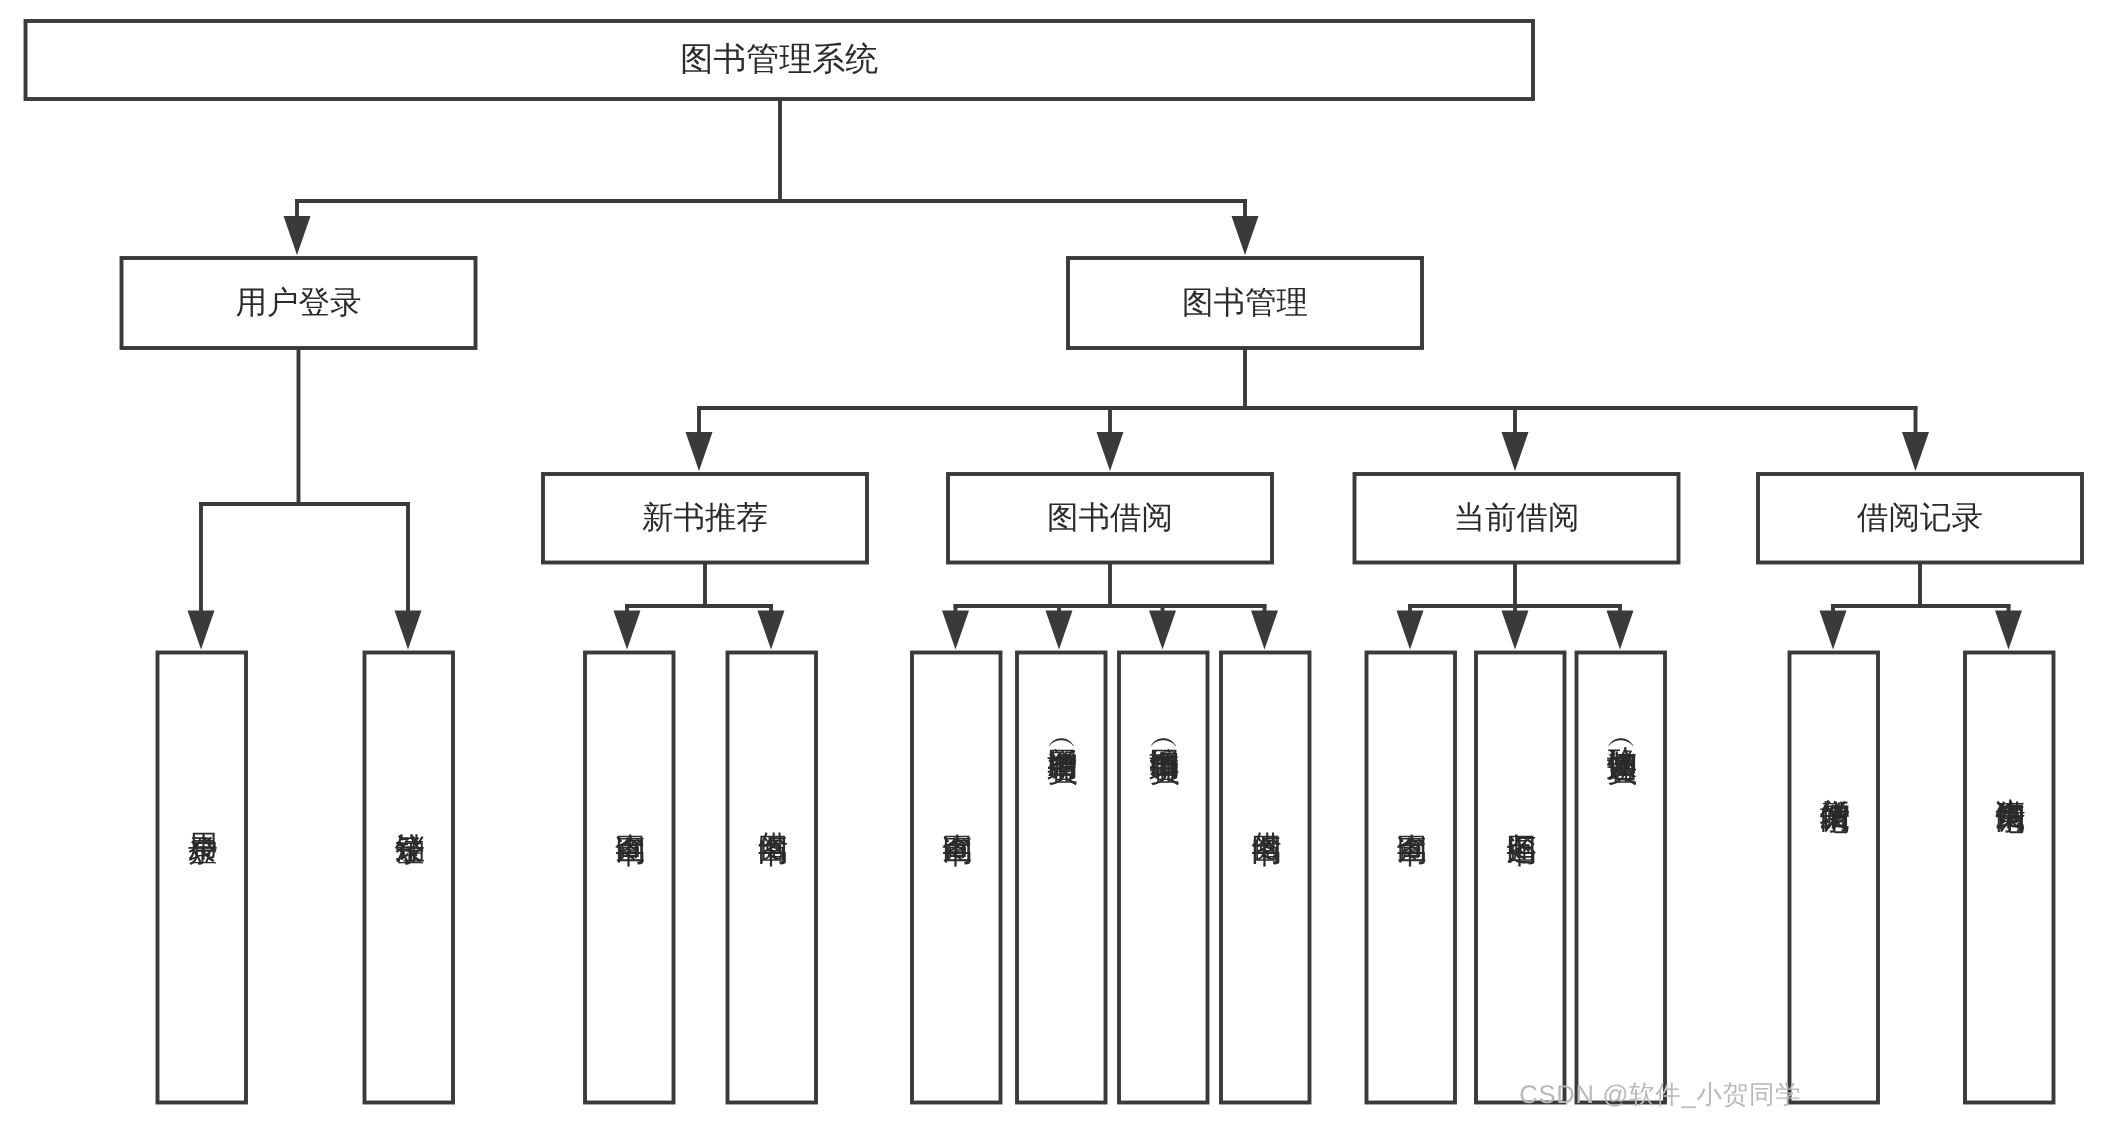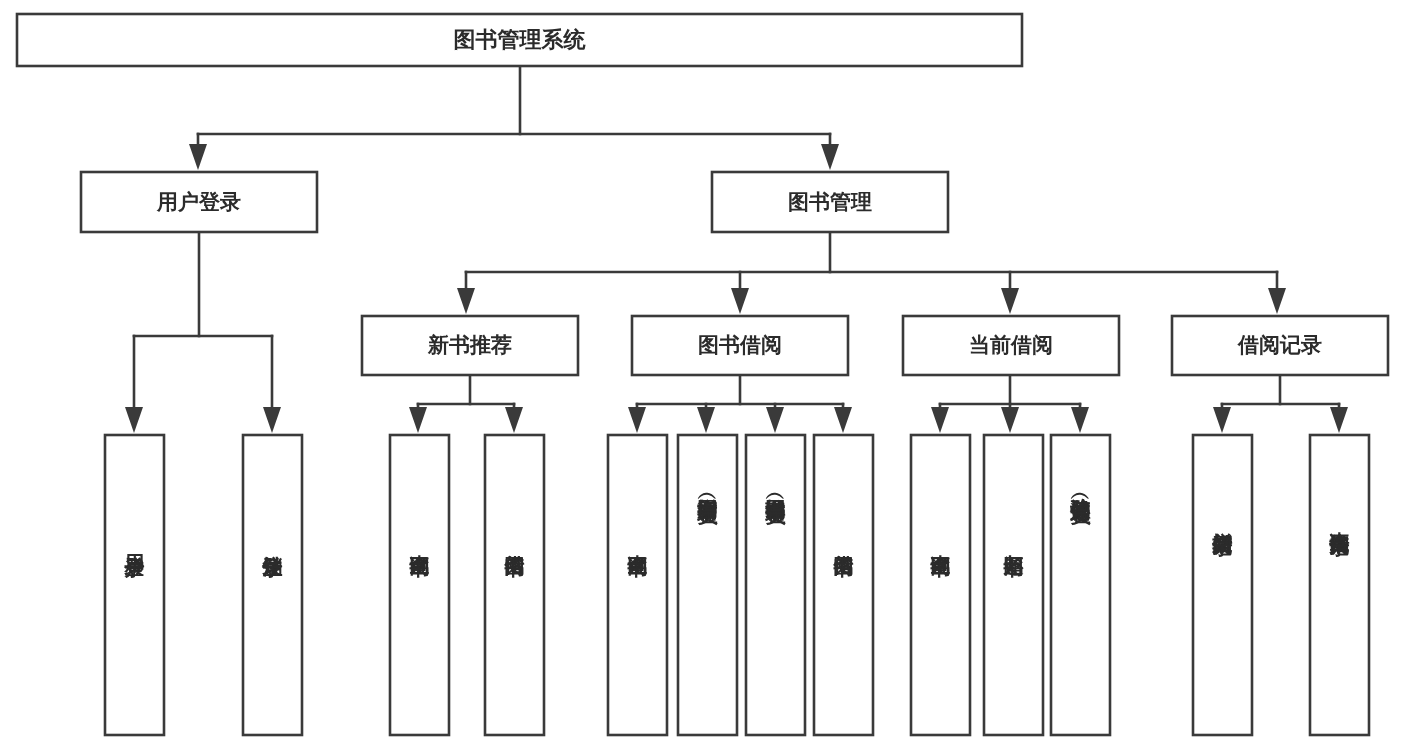--- a/index.html
+++ b/index.html
@@ -13,21 +13,20 @@
     height: 747px;
     font-family: "Liberation Sans", "DejaVu Sans", sans-serif;
     overflow: hidden;
     position: relative;
   }
   #diagram-root {
     position: relative;
     width: 1211px;
     height: 747px;
     background: #ffffff;
-    font-weight: bold;
   }
   svg.diagram-canvas {
     position: absolute;
     left: 0;
     top: 0;
     width: 1405px;
     height: 747px;
     display: block;
   }
   .node-box {
@@ -228,14 +227,15 @@
         <div class="leaf-label">确认归还（管理员）</div>
       </div>
       <div class="leaf-label-wrap" style="left: 1193px; top: 435px; width: 59px; height: 300px; padding-top: 81px;">
         <div class="leaf-label">新增借阅记录</div>
       </div>
       <div class="leaf-label-wrap" style="left: 1310px; top: 435px; width: 59px; height: 300px; padding-top: 81px;">
         <div class="leaf-label">查询借阅记录</div>
       </div>
     </div>
 
+  <div class="watermark">CSDN @软件_小贺同学</div>
 
 </div>
 
 </body></html>

